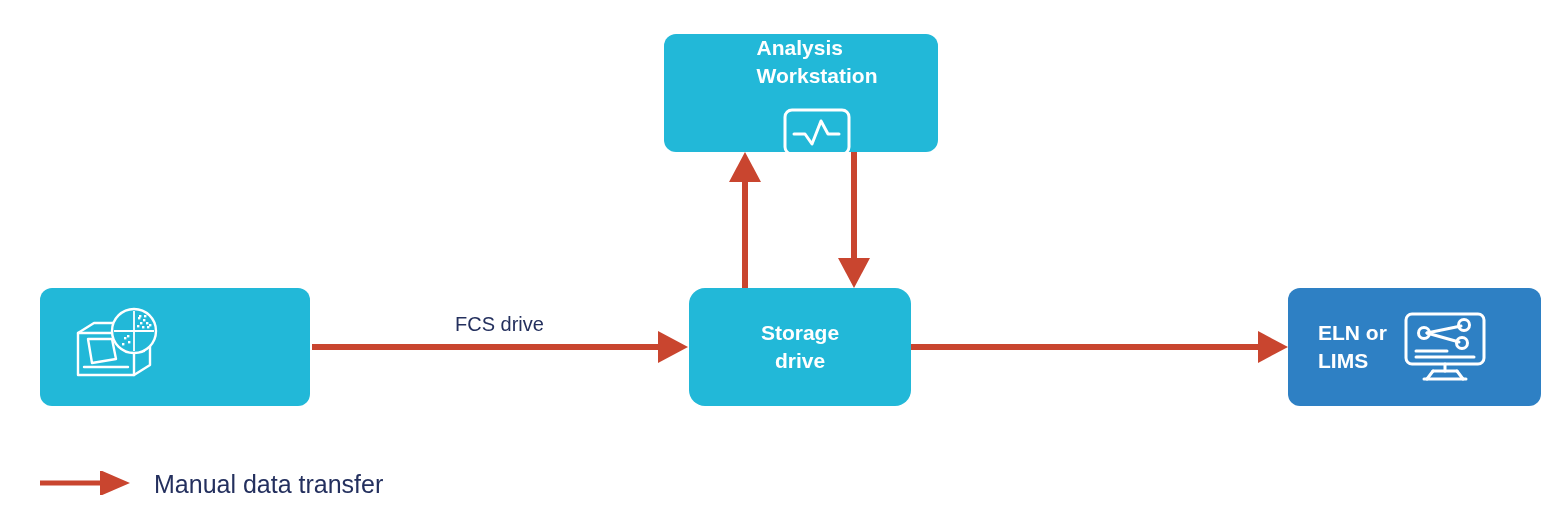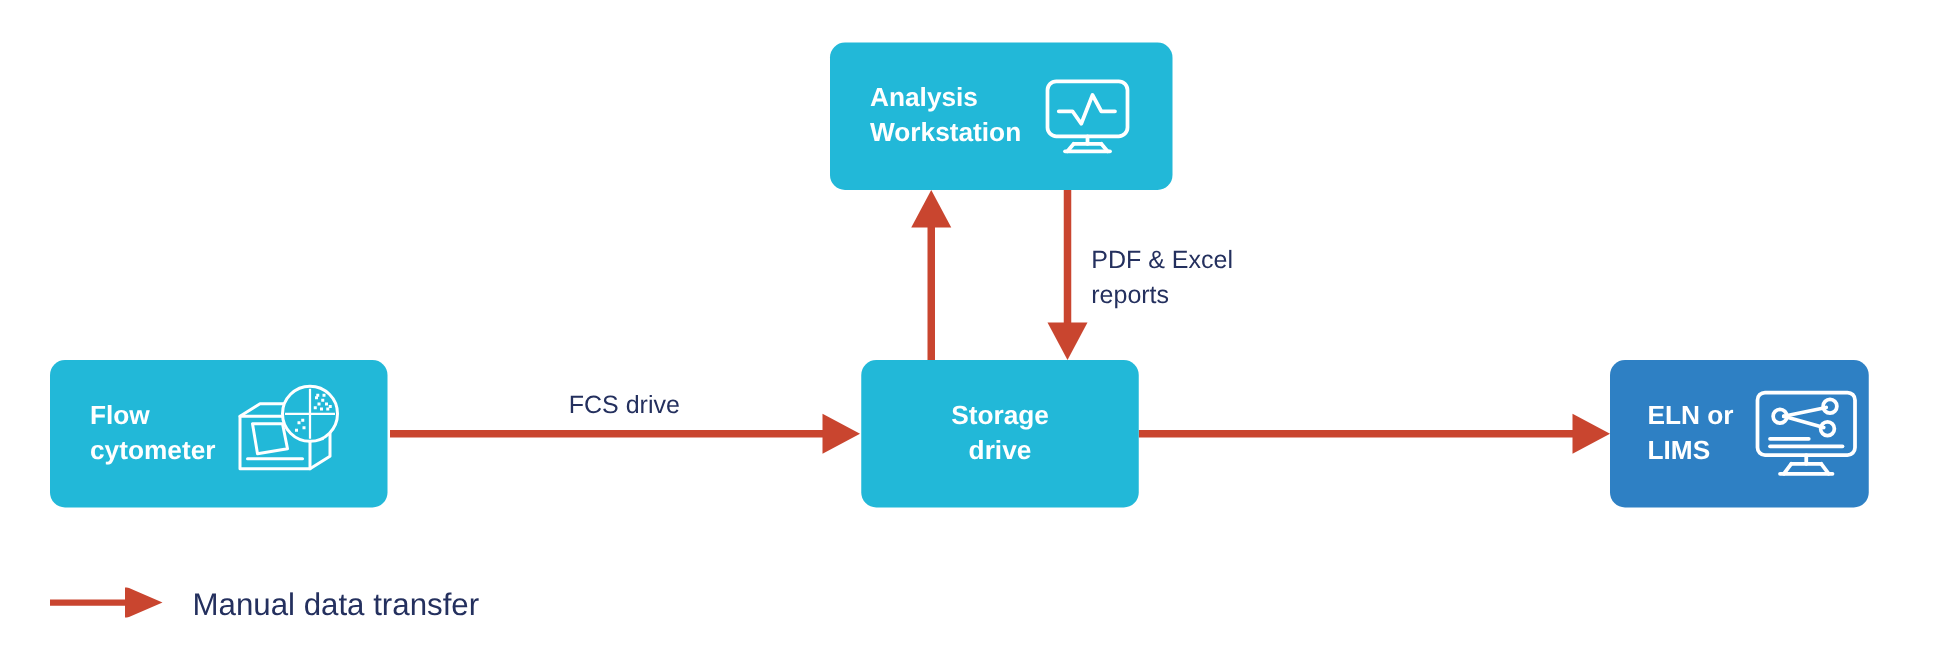--- a/index.html
+++ b/index.html
@@ -52,36 +52,38 @@
   
   #node-workstation {
     left: 664px;
     top: 34px;
     width: 274px;
     height: 118px;
     background: #22b8d8;
     padding-left: 32px;
     justify-content: flex-start;
     gap: 18px;
+    flex-direction: column;
   }
   
   #node-storage {
     left: 689px;
     top: 288px;
     width: 222px;
     height: 118px;
     background: #22b8d8;
     justify-content: center;
     text-align: center;
+    border-radius: 16px;
   }
   
   #node-eln {
     left: 1288px;
     top: 288px;
-    width: 207px;
+    width: 253px;
     height: 118px;
     background: #2e80c4;
     padding-left: 30px;
     justify-content: flex-start;
     gap: 16px;
   }
 
   .edge-label {
     position: absolute;
     color: #24305e;
@@ -137,22 +139,20 @@
       <polygon points="854,288 838,258 870,258" fill="#c9452f"></polygon>
     </g>
 
     <g>
       <line x1="911" y1="347" x2="1268" y2="347" stroke="#c9452f" stroke-width="6"></line>
       <polygon points="1288,347 1258,331 1258,363" fill="#c9452f"></polygon>
     </g>
   </svg>
 
   <div class="node" id="node-cytometer">
-    <div class="node-label">Flow
-cytometer</div>
     <div class="node-icon">
       <svg width="92" height="80" viewBox="0 0 92 80" xmlns="http://www.w3.org/2000/svg">
         <g fill="none" stroke="#ffffff" stroke-width="2.4" stroke-linejoin="round" stroke-linecap="round">
 
           <path d="M6 26 L22 16 L78 16 L78 58 L62 68 L6 68 Z"></path>
           <path d="M6 26 L62 26 L62 68"></path>
           <path d="M62 26 L78 16"></path>
 
           <path d="M16 32 L40 32 L44 52 L20 56 Z"></path>
 
@@ -229,22 +229,20 @@
           <path d="M30 60 L54 60"></path>
           <path d="M21 68 L63 68"></path>
           <path d="M30 60 L24 68"></path>
           <path d="M54 60 L60 68"></path>
         </g>
       </svg>
     </div>
   </div>
 
   <div class="edge-label" id="label-fcs">FCS drive</div>
-  <div class="edge-label" id="label-reports">PDF &amp; Excel
-reports</div>
 
   <div class="legend">
     <div>
       <svg width="92" height="24" viewBox="0 0 92 24" xmlns="http://www.w3.org/2000/svg">
         <line x1="0" y1="12" x2="64" y2="12" stroke="#c9452f" stroke-width="5"></line>
         <polygon points="90,12 60,-1 60,25" fill="#c9452f"></polygon>
       </svg>
     </div>
     <div class="legend-label">Manual data transfer</div>
   </div>

